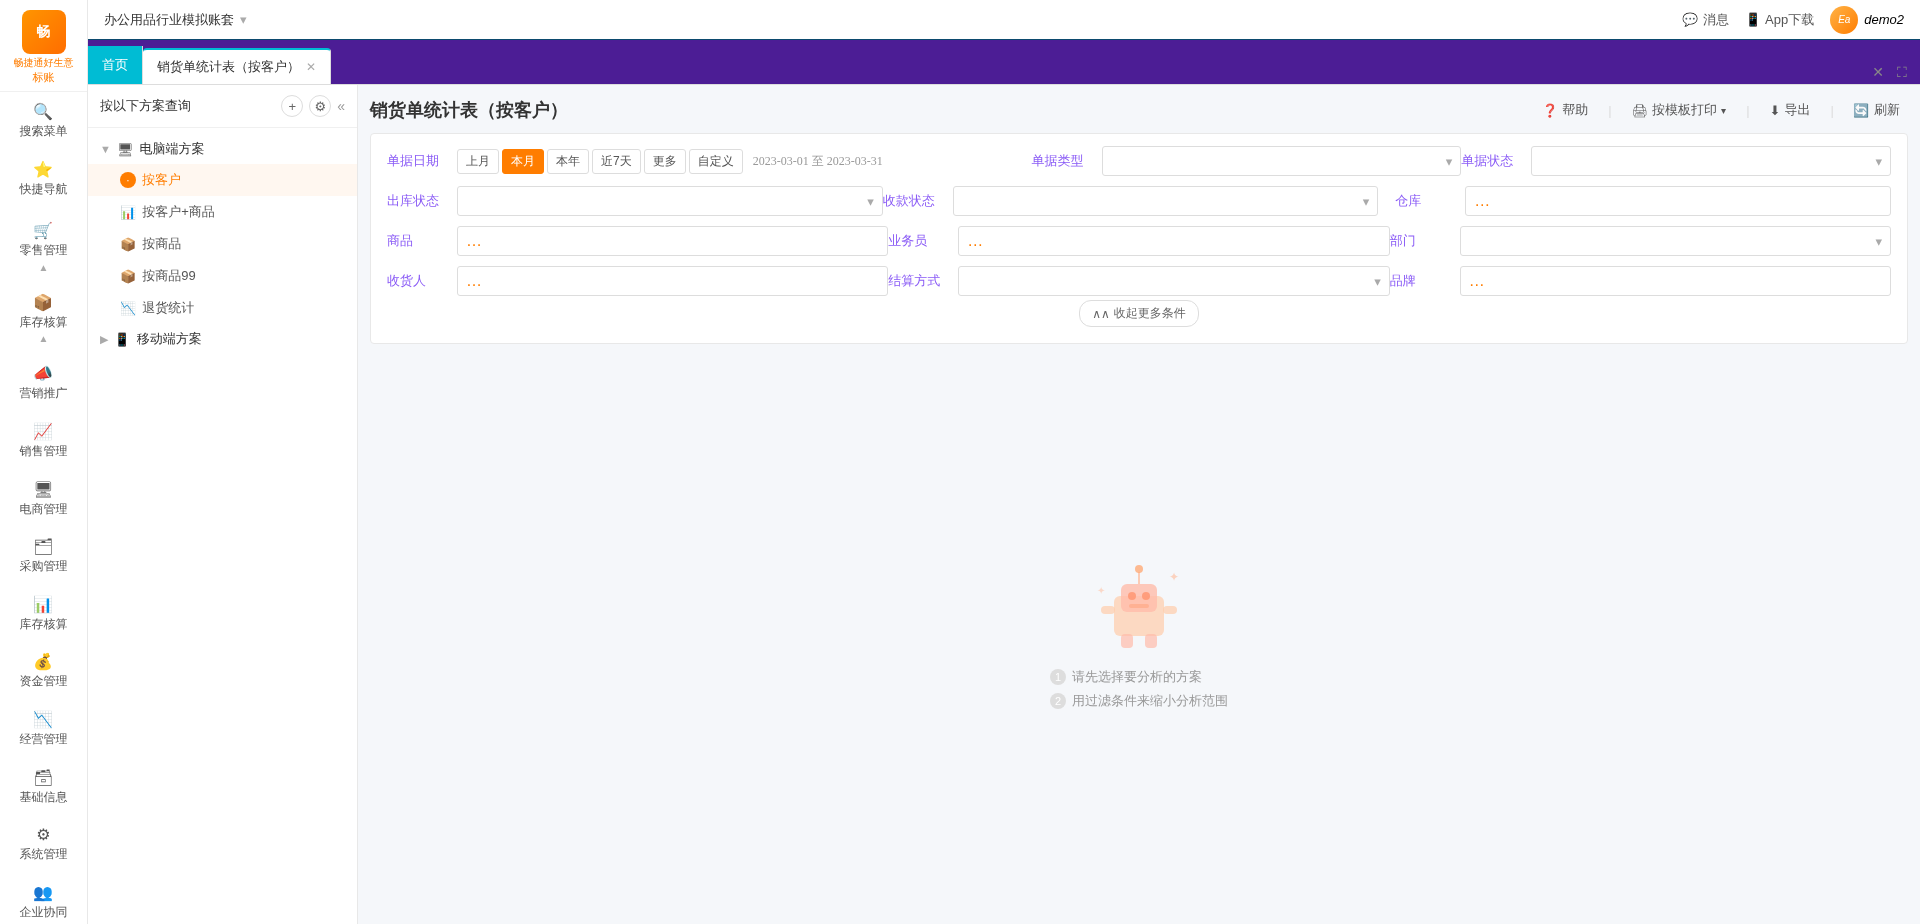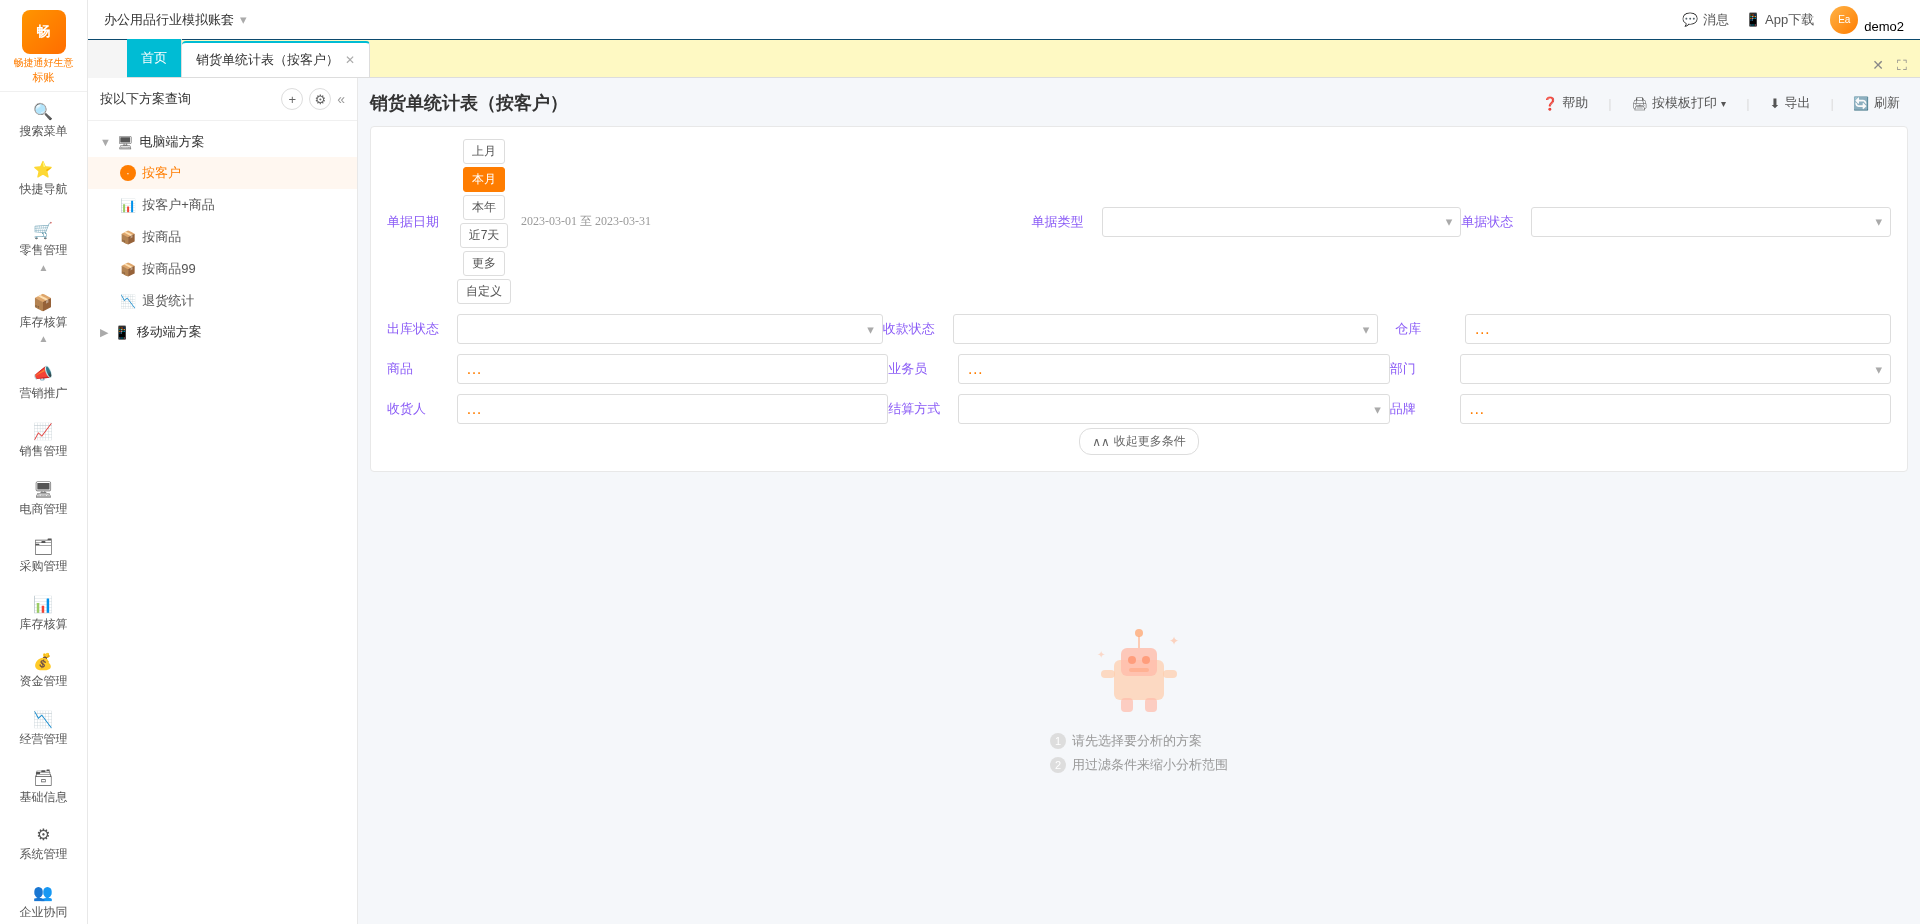--- a/index.html
+++ b/index.html
@@ -21,21 +21,21 @@
     
     .topbar { height: 40px; background: #fff; display: flex; align-items: center; padding: 0 16px; border-bottom: 1px solid #0c4a6e; gap: 12px; }
     .topbar-breadcrumb { display: flex; align-items: center; gap: 6px; color: #666; font-size: 13px; flex: 1; }
     .topbar-breadcrumb .bc-text { color: #333; }
     .topbar-breadcrumb .bc-arrow { color: #aaa; }
     .topbar-actions { display: flex; align-items: center; gap: 16px; }
     .topbar-action-item { display: flex; align-items: center; gap: 4px; color: #555; cursor: pointer; font-size: 13px; }
     .user-avatar { width: 28px; height: 28px; border-radius: 50%; background: linear-gradient(135deg, #ffb347, #ff7d00); display: flex; align-items: center; justify-content: center; color: white; font-size: 11px; cursor: pointer; }
 
     
-    .tabbar { height: 38px; background: #fef9c3; display: flex; align-items: flex-end; padding: 0 0 0 0; border-bottom: 1px solid #ddd; margin-left: 39px; }
+    .tabbar { height: 45px; background: #4c1d95; display: flex; align-items: flex-end; padding: 0 0 0 0; border-bottom: 1px solid #ddd; }
     .tab { height: 34px; padding: 0 14px; display: flex; align-items: center; gap: 6px; font-size: 13px; background: #f0f2f5; color: #555; cursor: pointer; border-right: 1px solid #ddd; border-radius: 4px 4px 0 0; }
     .tab.active { background: #fff; color: #333; font-weight: 500; height: 36px; border-top: 2px solid #00bcd4; }
     .tab-close { color: #aaa; font-size: 12px; cursor: pointer; }
     .tab-home { background: #00bcd4; color: #fff; height: 38px; border-radius: 0; }
     .tab-window-btns { margin-left: auto; display: flex; align-items: center; gap: 8px; padding-right: 10px; padding-bottom: 4px; }
     .tw-btn { width: 16px; height: 16px; display: flex; align-items: center; justify-content: center; cursor: pointer; color: #888; font-size: 14px; }
 
     
     .content { flex: 1; display: flex; overflow: hidden; background: #f5f7fa; }
 
@@ -68,21 +68,21 @@
     .page-action-btn { display: flex; align-items: center; gap: 4px; color: #555; cursor: pointer; font-size: 13px; padding: 4px 8px; }
     .page-action-separator { color: #ddd; }
 
     
     .filter-card { background: #fff; border-radius: 4px; padding: 12px 16px; border: 1px solid #e8e8e8; }
     .filter-row { display: flex; align-items: center; gap: 0; margin-bottom: 10px; }
     .filter-row:last-child { margin-bottom: 0; }
     .filter-item { display: flex; align-items: center; flex: 1; min-height: 30px; }
     .filter-label { width: 70px; color: #8b5cf6; font-size: 13px; flex-shrink: 0; }
     .filter-control { flex: 1; display: flex; align-items: center; gap: 4px; }
-    .date-btn-group { display: flex; align-items: center; gap: 3px; flex-direction: column; }
+    .date-btn-group { display: flex; align-items: center; gap: 3px; }
     .date-btn { padding: 3px 8px; border: 1px solid #ddd; border-radius: 3px; cursor: pointer; font-size: 12px; color: #555; background: #fff; }
     .date-btn.active { background: #ff7d00; color: #fff; border-color: #ff7d00; }
     .date-range { font-size: 12px; color: #999; margin-left: 6px; font-family: Liberation Serif, serif; }
     .select-control { flex: 1; height: 30px; border: 1px solid #ddd; border-radius: 3px; display: flex; align-items: center; justify-content: space-between; padding: 0 8px; cursor: pointer; background: #fff; color: #333; font-size: 13px; }
     .select-control .sel-placeholder { color: #bbb; }
     .select-control .sel-arrow { color: #aaa; }
     .select-control .sel-dots { color: #ff7d00; letter-spacing: 2px; font-size: 16px; }
     .btn-primary { background: #ff7d00; color: #fff; border: none; padding: 6px 20px; border-radius: 3px; cursor: pointer; font-size: 13px; font-weight: 500; }
     .btn-secondary { background: #fff; color: #555; border: 1px solid #ddd; padding: 5px 16px; border-radius: 3px; cursor: pointer; font-size: 13px; }
 
@@ -189,21 +189,21 @@
     </div>
     <div class="topbar-actions">
       <div class="topbar-action-item">
         <span>💬</span>
         <span>消息</span>
       </div>
       <div class="topbar-action-item">
         <span>📱</span>
         <span>App下载</span>
       </div>
-      <div style="display:flex;align-items:flex-end;gap:6px;cursor:pointer;">
+      <div style="display:flex;align-items:center;gap:6px;cursor:pointer;font-style:italic;">
         <div class="user-avatar">
           <span style="font-size:10px;">Ea</span>
         </div>
         <span>demo2</span>
       </div>
     </div>
   </div>
 
   <div class="tabbar">
     <div class="tab tab-home">

